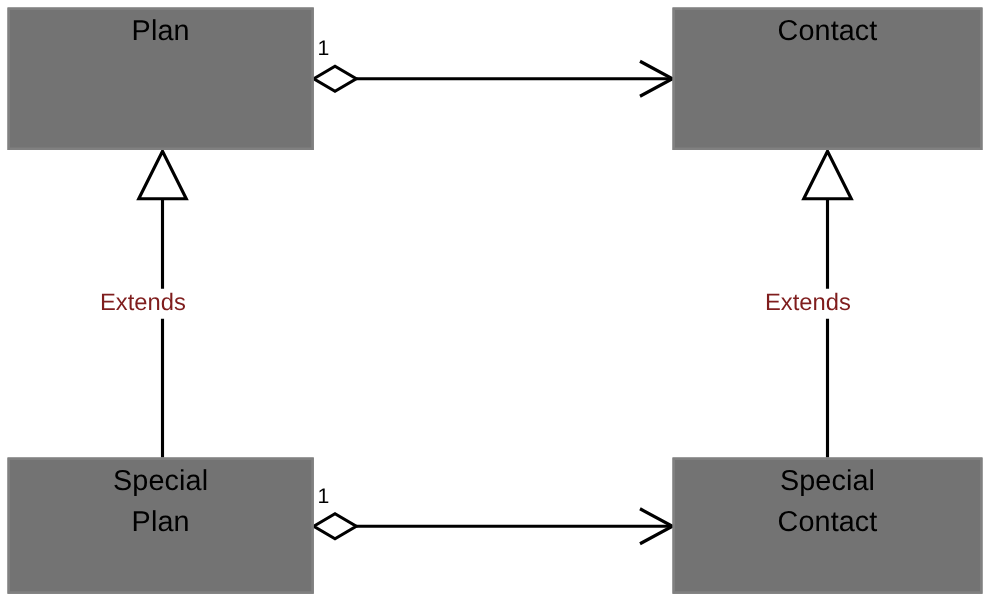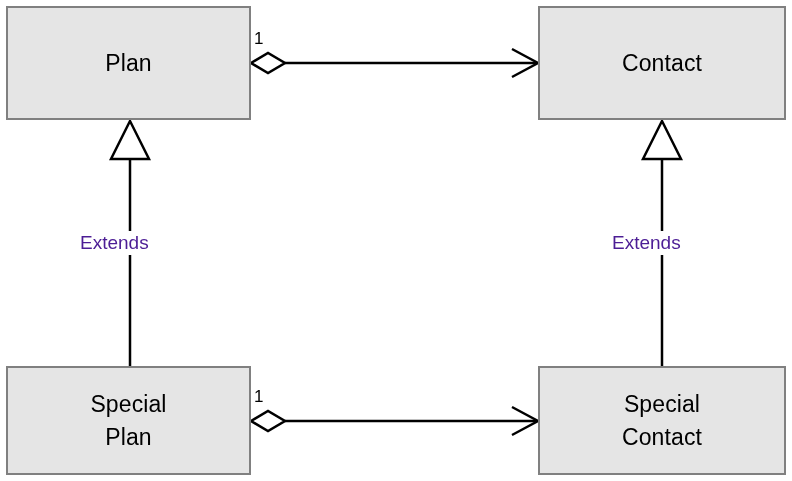--- a/index.html
+++ b/index.html
@@ -22,39 +22,39 @@
   svg.canvas {
     position: absolute;
     top: 0;
     left: 0;
     width: 792px;
     height: 481px;
   }
   .class-box {
     position: absolute;
     box-sizing: border-box;
-    background: #e5e5e5;
+    background: #737373;
     border: 2px solid #808080;
     display: flex;
-    align-items: center;
+    align-items: flex-start;
     justify-content: center;
     z-index: 3;
   }
   .class-label {
     font-size: 23px;
     line-height: 33px;
     color: #000000;
     text-align: center;
     white-space: pre-line;
     letter-spacing: 0.1px;
   }
   .edge-label {
     position: absolute;
     font-size: 19px;
-    color: #4c1d95;
+    color: #7f1d1d;
     background: #ffffff;
     padding: 1px 4px;
     white-space: nowrap;
     z-index: 4;
   }
   .mult-label {
     position: absolute;
     font-size: 17px;
     color: #000000;
     background: transparent;

